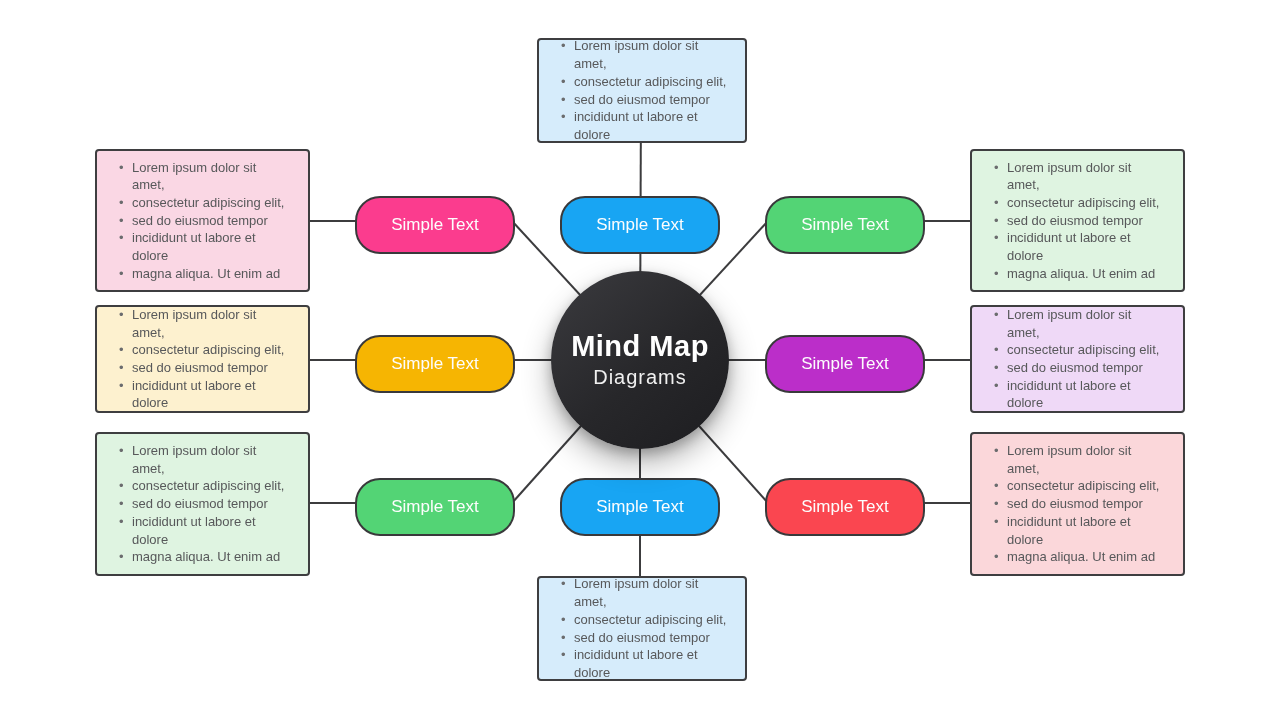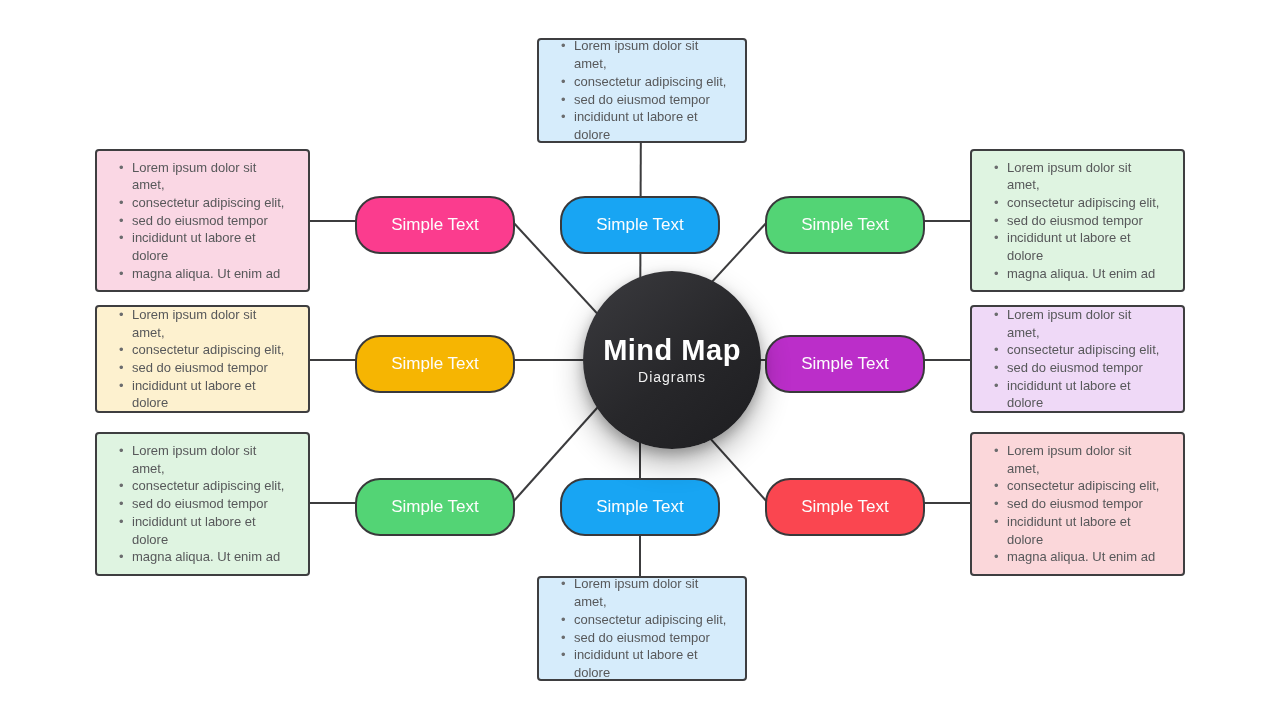--- a/index.html
+++ b/index.html
@@ -1,25 +1,25 @@
 <!DOCTYPE html>
 <html><head>
 <meta charset="utf-8">
 <style>
   html,body{margin:0;padding:0;background:#ffffff;}
   body{font-family:"Liberation Sans","DejaVu Sans",sans-serif;}
   .stage{position:relative;width:1280px;height:720px;background:#ffffff;overflow:hidden;}
   .connectors{position:absolute;left:0;top:0;z-index:0;}
   
-  .center-node{position:absolute;left:583px;top:271px;width:178px;height:178px;border-radius:50%;
+  .center-node{position:absolute;left:551px;top:271px;width:178px;height:178px;border-radius:50%;
     background:linear-gradient(140deg,#3b3b3f 0%,#27272a 55%,#1d1d20 100%);
     box-shadow:0 14px 30px rgba(0,0,0,.30),0 5px 12px rgba(0,0,0,.22);
     display:flex;flex-direction:column;align-items:center;justify-content:center;z-index:3;color:#fff;}
   .center-title{font-size:29px;font-weight:800;letter-spacing:.5px;line-height:1.1;}
-  .center-subtitle{font-size:14px;font-weight:400;color:#f0f0f0;letter-spacing:1px;margin-top:3px;}
+  .center-subtitle{font-size:20px;font-weight:400;color:#f0f0f0;letter-spacing:1px;margin-top:3px;}
   
   .pill{position:absolute;width:160px;height:58px;box-sizing:border-box;border:2px solid #39393b;border-radius:25px;
     display:flex;align-items:center;justify-content:center;color:#fdfdfd;font-size:17px;font-weight:400;z-index:2;}
   .pill-top{left:560px;top:196px}
   .pill-rt{left:765px;top:196px}
   .pill-rm{left:765px;top:335px}
   .pill-rb{left:765px;top:478px}
   .pill-bottom{left:560px;top:478px}
   .pill-lb{left:355px;top:478px}
   .pill-lm{left:355px;top:335px}

